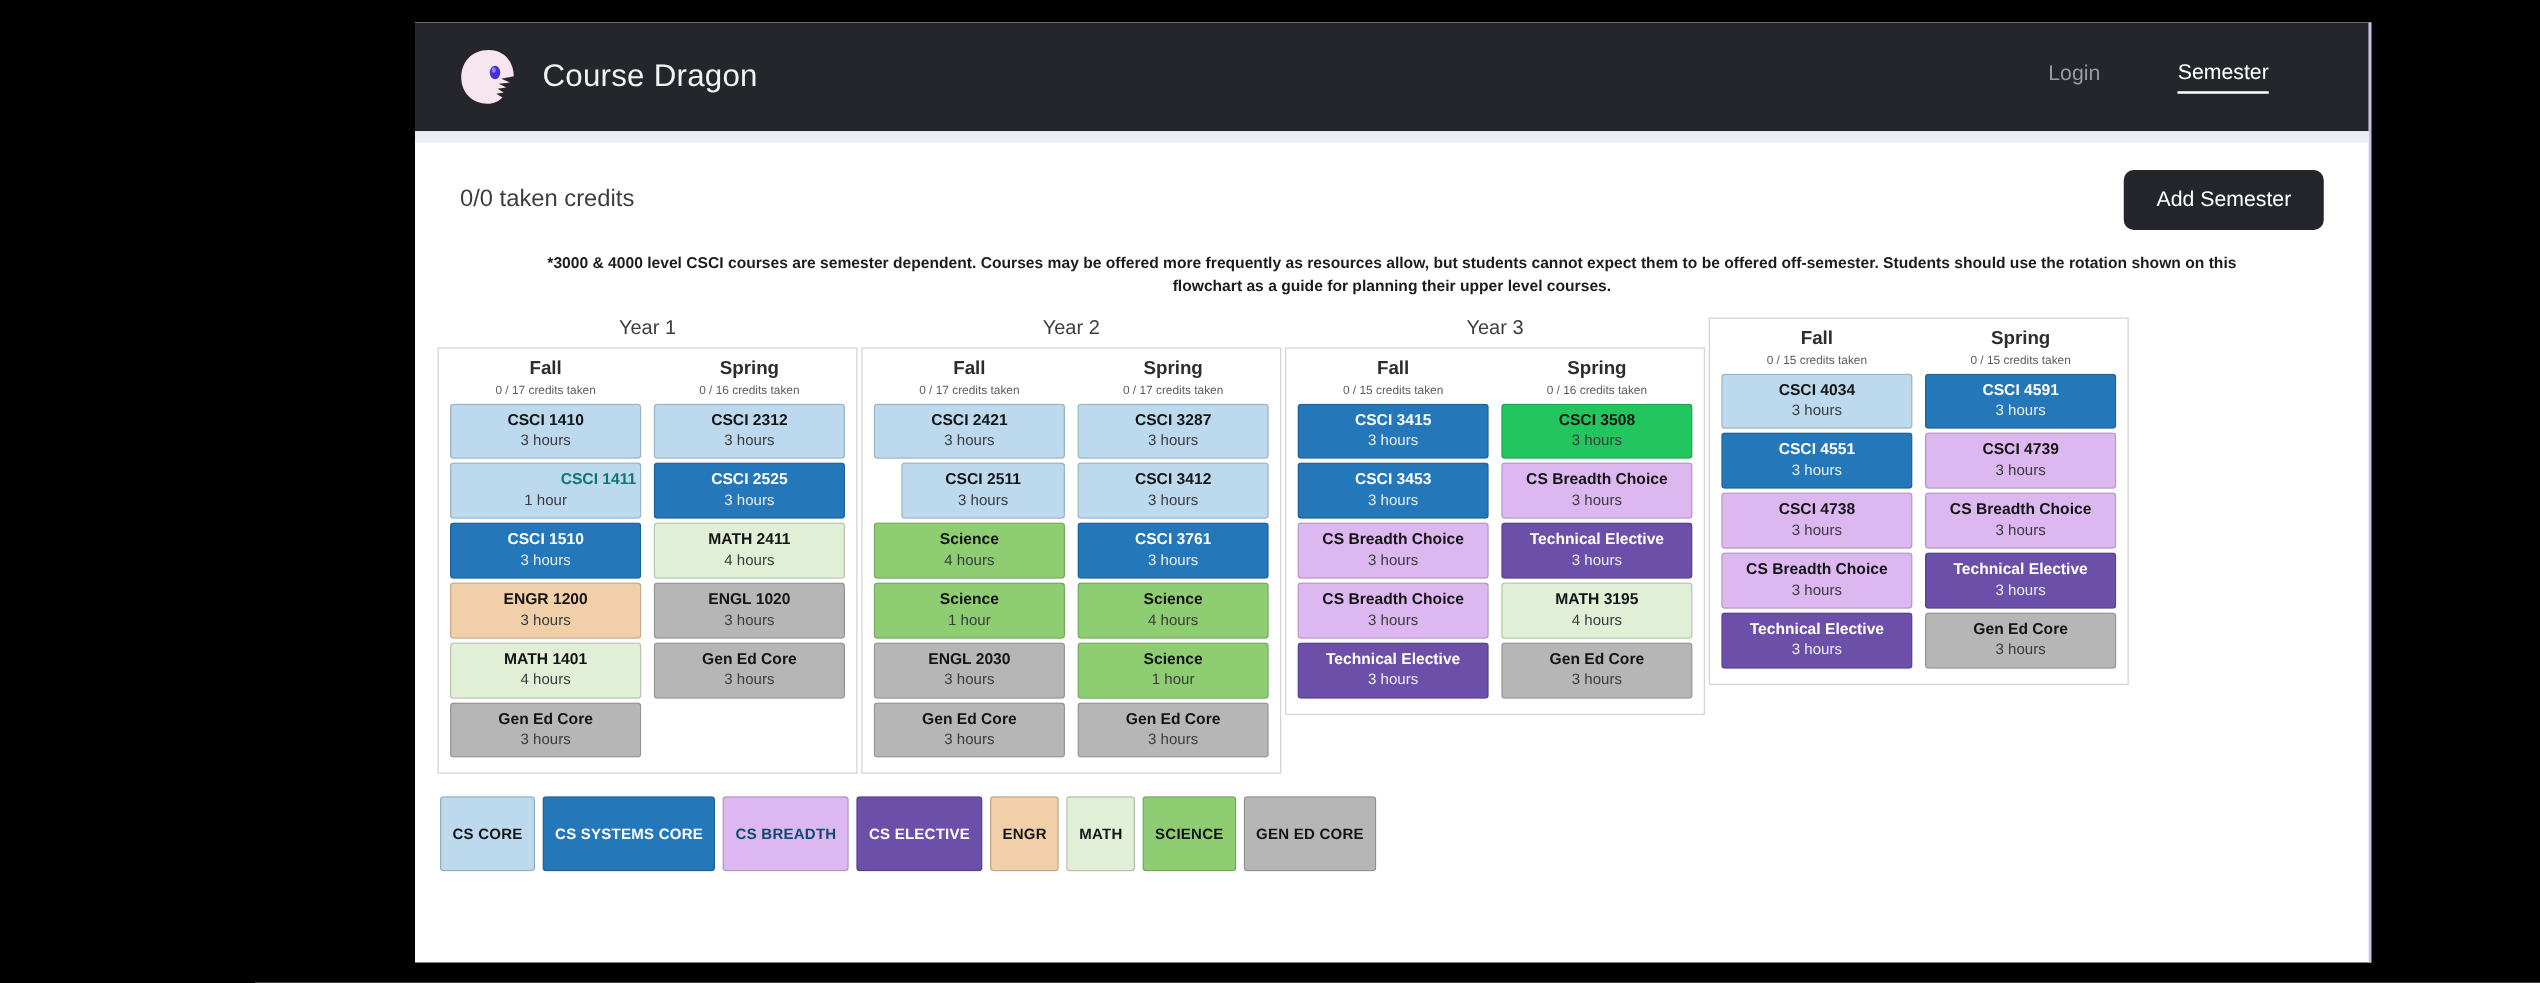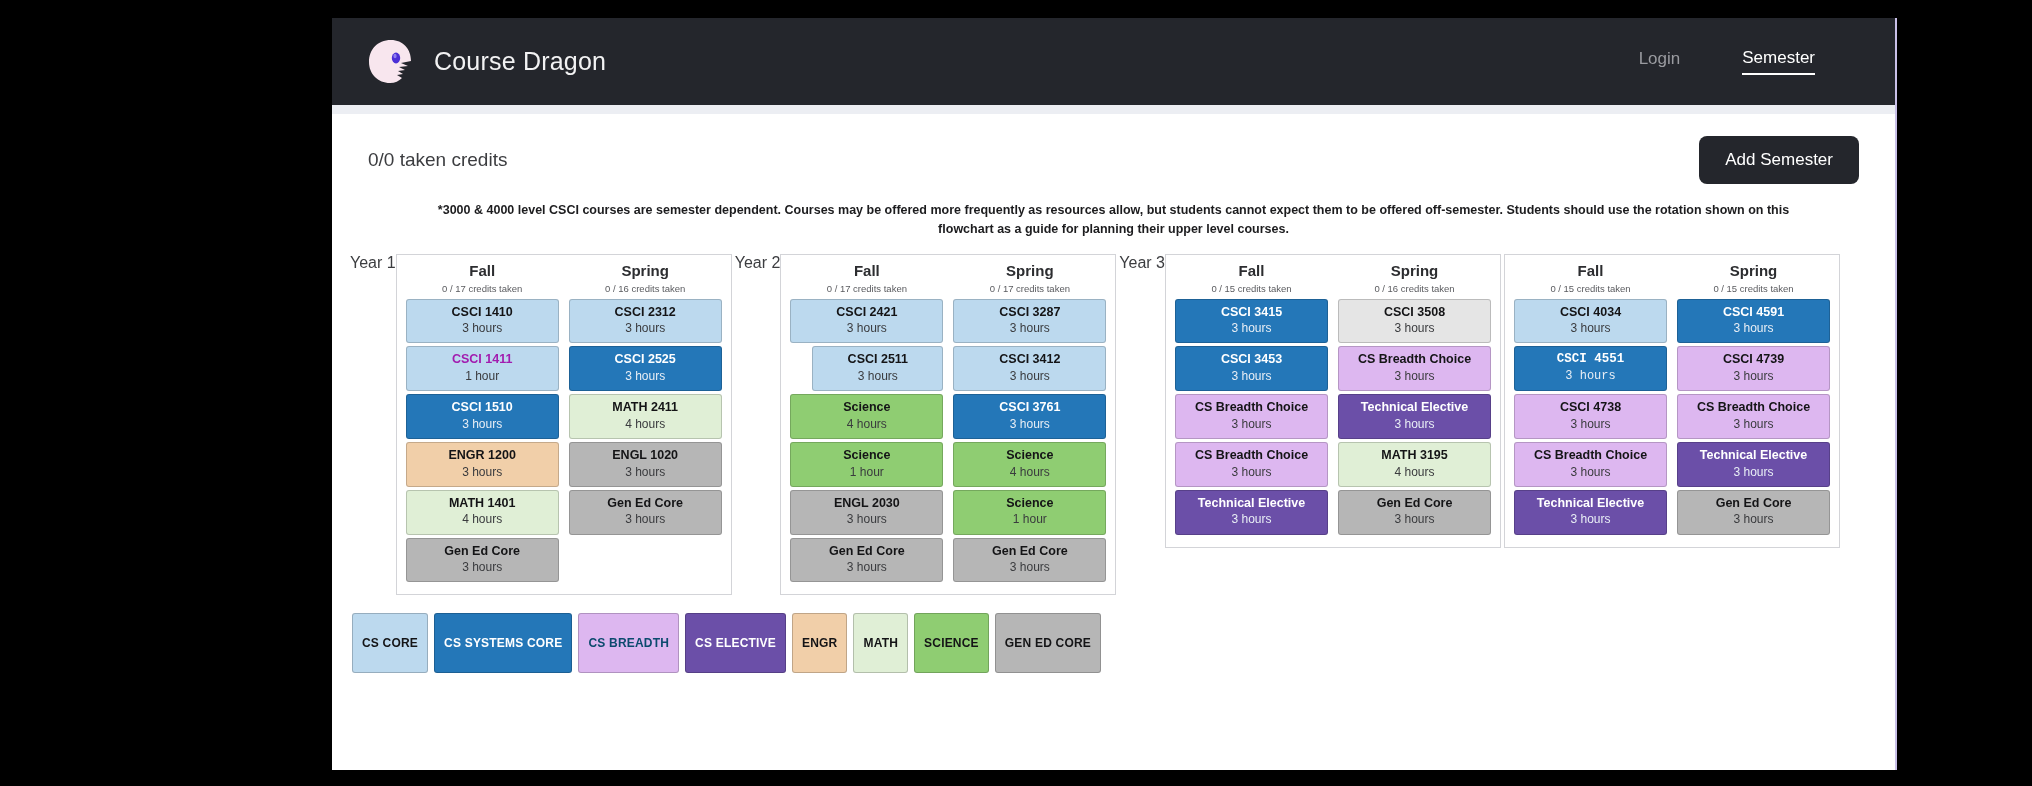--- a/index.html
+++ b/index.html
@@ -35,21 +35,21 @@
 
   
   .expand-row { display:flex; justify-content:flex-end; align-items:center;
     gap:11px; padding:14px 42px 0 0; }
   .chk { width:17px; height:17px; border:1.5px solid #b9bbc0; border-radius:3px;
     background:#fff; display:inline-block; }
   .expand-label { font-size:18px; color:#3c3d40; }
 
   
   .years { display:flex; align-items:flex-start; padding:14px 0 0 18px; gap:3px; }
-  .year { display:flex; }
+  .year { display:flex; flex-direction:column; }
   .year-title { text-align:center; font-size:16px; color:#3c3d40; padding-bottom:6px; }
   .year-box { border:1px solid #d3d4d8; background:#fff; padding:7px 9px 9px 9px;
     display:flex; gap:10px; }
   .sem { width:153px; display:flex; flex-direction:column; }
   .sem-name { text-align:center; font-size:15px; font-weight:bold; color:#2c2d30;
     line-height:1.25; }
   .sem-credits { text-align:center; font-size:9.5px; color:#5a5b5f;
     padding:2px 0 5px 0; }
   .course { border-radius:3px; border:1px solid rgba(0,0,0,.18);
     padding:5px 3px 6px 3px; margin-bottom:3px; text-align:center; }
@@ -99,21 +99,21 @@
         <div class="year-title">Year 1</div>
         <div class="year-box">
           <div class="sem">
             <div class="sem-name">Fall</div>
             <div class="sem-credits">0 / 17 credits taken</div>
             <div class="course" style="background: rgb(188, 217, 238);">
               <div class="course-code" style="color: rgb(20, 20, 22);">CSCI 1410</div>
               <div class="course-hours" style="color: rgb(58, 59, 62);">3 hours</div>
             </div>
             <div class="course" style="background: rgb(188, 217, 238);">
-              <div class="course-code" style="color: #a21caf;">CSCI 1411</div>
+              <div class="course-code" style="color: #0f766e; text-align: right;">CSCI 1411</div>
               <div class="course-hours" style="color: rgb(58, 59, 62);">1 hour</div>
             </div>
             <div class="course" style="background: rgb(36, 119, 184);">
               <div class="course-code" style="color: rgb(255, 255, 255);">CSCI 1510</div>
               <div class="course-hours" style="color: rgb(232, 238, 245);">3 hours</div>
             </div>
             <div class="course" style="background: rgb(241, 207, 169);">
               <div class="course-code" style="color: rgb(20, 20, 22);">ENGR 1200</div>
               <div class="course-hours" style="color: rgb(58, 59, 62);">3 hours</div>
             </div>
@@ -236,21 +236,21 @@
               <div class="course-hours" style="color: rgb(58, 59, 62);">3 hours</div>
             </div>
             <div class="course" style="background: rgb(107, 79, 168);">
               <div class="course-code" style="color: rgb(255, 255, 255);">Technical Elective</div>
               <div class="course-hours" style="color: rgb(232, 238, 245);">3 hours</div>
             </div>
           </div>
           <div class="sem">
             <div class="sem-name">Spring</div>
             <div class="sem-credits">0 / 16 credits taken</div>
-            <div class="course" style="background: #e5e5e5;">
+            <div class="course" style="background: #22c55e;">
               <div class="course-code" style="color: rgb(20, 20, 22);">CSCI 3508</div>
               <div class="course-hours" style="color: rgb(58, 59, 62);">3 hours</div>
             </div>
             <div class="course" style="background: rgb(221, 183, 240);">
               <div class="course-code" style="color: rgb(20, 20, 22);">CS Breadth Choice</div>
               <div class="course-hours" style="color: rgb(58, 59, 62);">3 hours</div>
             </div>
             <div class="course" style="background: rgb(107, 79, 168);">
               <div class="course-code" style="color: rgb(255, 255, 255);">Technical Elective</div>
               <div class="course-hours" style="color: rgb(232, 238, 245);">3 hours</div>
@@ -268,21 +268,21 @@
       </div>
       <div class="year">
         <div class="year-box">
           <div class="sem">
             <div class="sem-name">Fall</div>
             <div class="sem-credits">0 / 15 credits taken</div>
             <div class="course" style="background: rgb(188, 217, 238);">
               <div class="course-code" style="color: rgb(20, 20, 22);">CSCI 4034</div>
               <div class="course-hours" style="color: rgb(58, 59, 62);">3 hours</div>
             </div>
-            <div class="course" style="background: rgb(36, 119, 184); font-family: Liberation Mono, monospace;">
+            <div class="course" style="background: rgb(36, 119, 184);">
               <div class="course-code" style="color: rgb(255, 255, 255);">CSCI 4551</div>
               <div class="course-hours" style="color: rgb(232, 238, 245);">3 hours</div>
             </div>
             <div class="course" style="background: rgb(221, 183, 240);">
               <div class="course-code" style="color: rgb(20, 20, 22);">CSCI 4738</div>
               <div class="course-hours" style="color: rgb(58, 59, 62);">3 hours</div>
             </div>
             <div class="course" style="background: rgb(221, 183, 240);">
               <div class="course-code" style="color: rgb(20, 20, 22);">CS Breadth Choice</div>
               <div class="course-hours" style="color: rgb(58, 59, 62);">3 hours</div>

